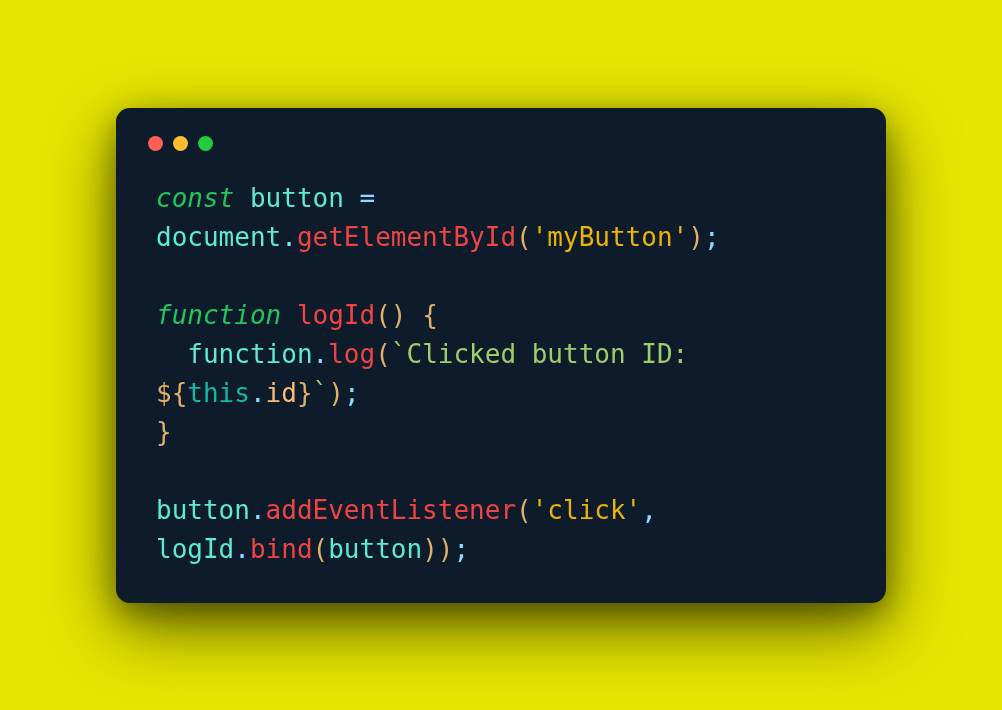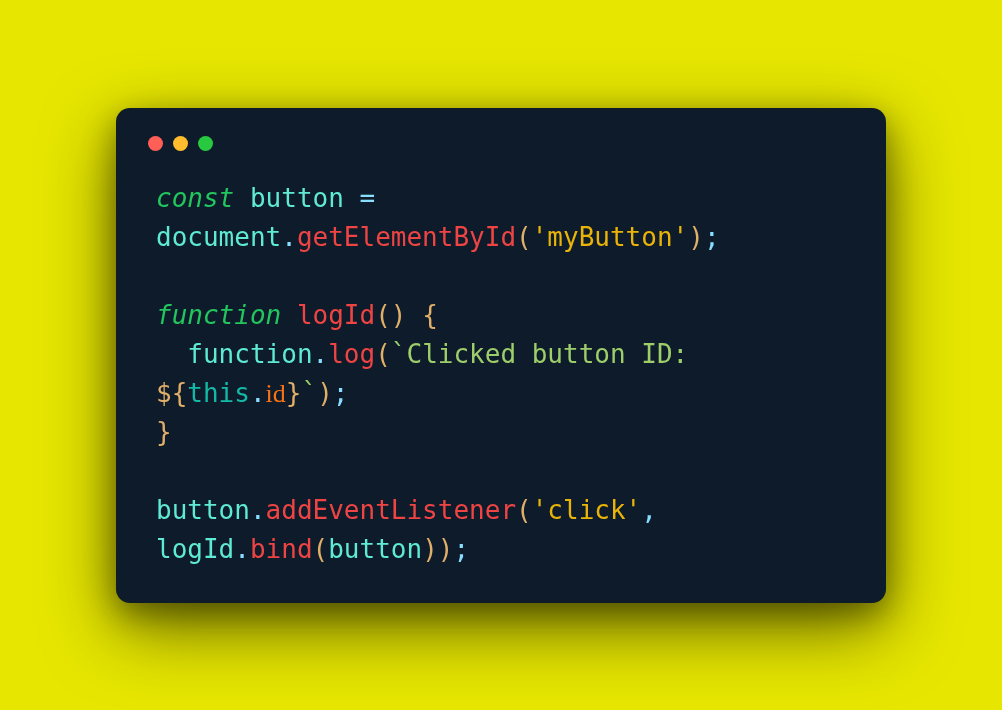--- a/index.html
+++ b/index.html
@@ -38,21 +38,21 @@
     .code {
       font-size: 26px;
       line-height: 1.5;
       white-space: pre-wrap;
       word-break: break-word;
       color: #c0caf5;
       padding-left: 12px;
     }
     .tok-keyword { color: #22c55e; font-style: italic; margin-top: 40px; }
     .tok-ident { color: #5eead4; }
-    .tok-prop { color: #f97316; font-family: Liberation Serif, serif; }
+    .tok-prop { color: #fdba74; }
     .tok-func { color: #ef4444; }
     .tok-paren { color: #e0af68; }
     .tok-brace { color: #e0af68; }
     .tok-string { color: #eab308; }
     .tok-templ { color: #9ece6a; }
     .tok-interp { color: #e0af68; }
     .tok-this { color: #14b8a6; }
     .tok-punct { color: #89ddff; }
     .tok-semi { color: #89ddff; }
   </style>

